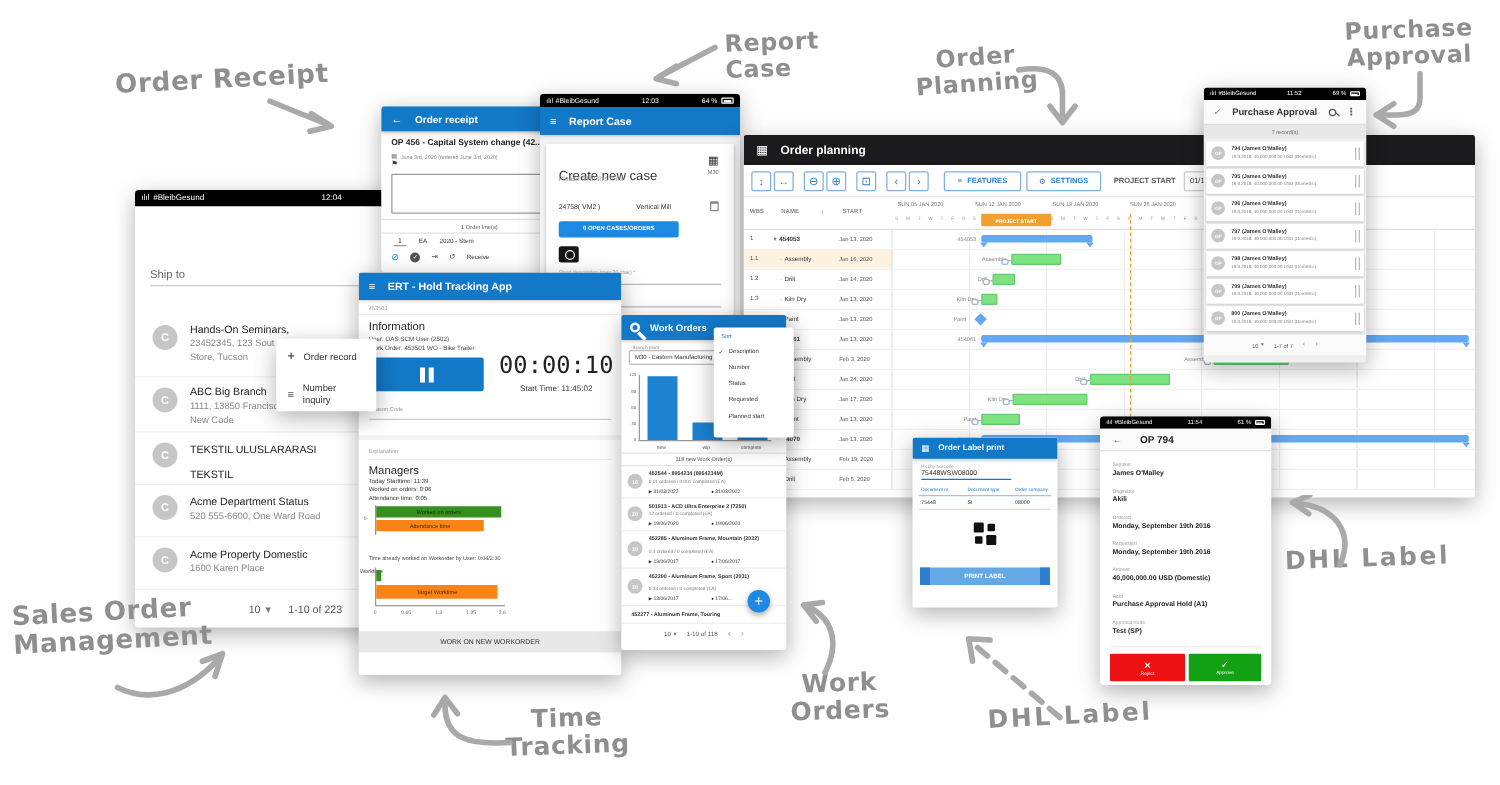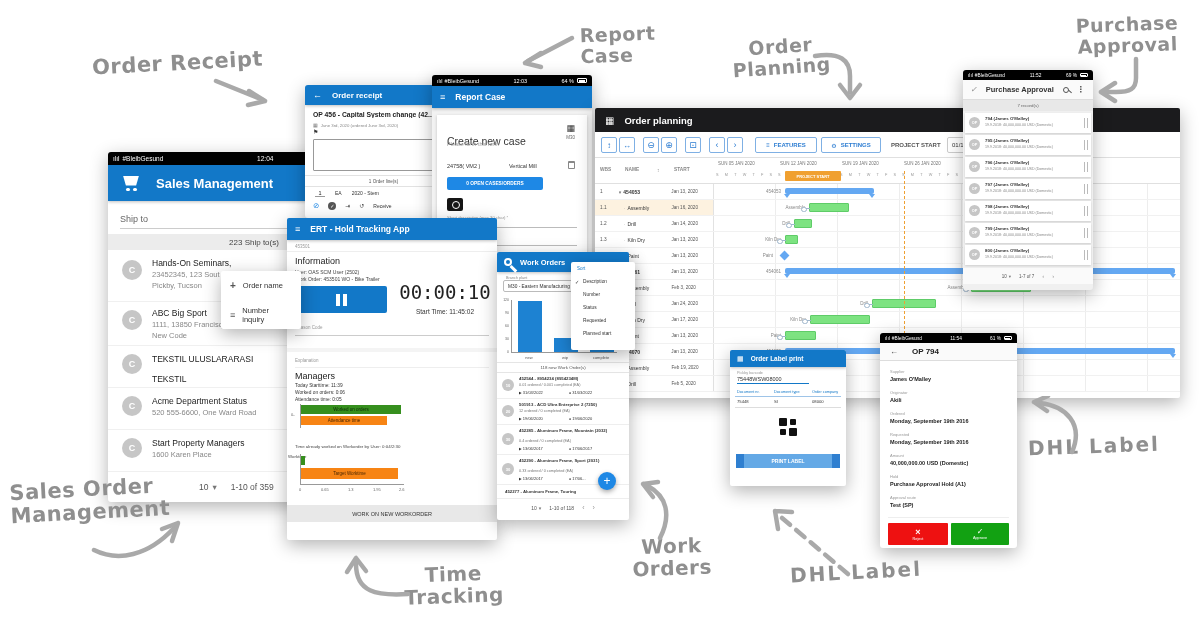--- a/index.html
+++ b/index.html
@@ -56,75 +56,67 @@
         <span>#BleibGesund</span>
       </span>
     <span>12:04</span>
     <span style="display:flex;align-items:center">
         <span>64 %</span>
         <span class="batt">
           <i></i>
         </span>
       </span>
   </div>
-  <div class="appbar" style="top:13px;height:36px;padding:0 14px;gap:16px">
-    <span style="position:relative;width:18px;height:17px">
-      <span style="position:absolute;left:1px;top:1px;width:16px;height:10px;background:#fff;clip-path:polygon(0 0,100% 0,82% 100%,18% 100%)"></span>
-      <span style="position:absolute;left:4px;top:13px;width:3.5px;height:3.5px;border-radius:50%;background:#fff;box-shadow:7px 0 0 #fff"></span>
-    </span>
-    <span style="font-size:13px;font-weight:700">Sales Management</span>
-  </div>
   <div class="abs" style="left:12px;top:62px;font-size:9px;color:#666">Ship to</div>
   <div class="abs" style="left:12px;right:12px;top:76px;border-bottom:1px solid #ccc"></div>
-  <div class="abs" style="left:0;right:0;top:82px;height:16px;background:#ececec;display:flex;align-items:center;justify-content:center;font-size:8px;color:#444">223 Ship to(s)</div>
 
   <div class="abs" style="left:0;right:0;top:100px;height:50px;border-bottom:1px solid #f0f0f0">
     <span class="av" style="position:absolute;left:14px;top:8px;width:20px;height:20px;font-size:9px">C</span>
     <div class="abs" style="left:44px;top:6px;font-size:8.5px;color:#222">Hands-On Seminars,</div>
     <div class="abs" style="left:44px;top:18px;font-size:7.5px;color:#888">23452345, 123 Sout</div>
-    <div class="abs" style="left:44px;top:29px;font-size:7.5px;color:#888">Pickby, Tucson</div>
+    <div class="abs" style="left:44px;top:29px;font-size:7.5px;color:#888">Store, Tucson</div>
   </div>
   <div class="abs" style="left:0;right:0;top:150px;height:44px;border-bottom:1px solid #f0f0f0">
     <span class="av" style="position:absolute;left:14px;top:8px;width:20px;height:20px;font-size:9px">C</span>
-    <div class="abs" style="left:44px;top:6px;font-size:8.5px;color:#222">ABC Big Sport</div>
+    <div class="abs" style="left:44px;top:6px;font-size:8.5px;color:#222">ABC Big Branch</div>
     <div class="abs" style="left:44px;top:18px;font-size:7.5px;color:#888">1111, 13850 Francisquito Ave.,</div>
     <div class="abs" style="left:44px;top:29px;font-size:7.5px;color:#888">New Code</div>
     <span class="abs" style="left:238px;top:12px;font-size:10px;color:#666;font-weight:700">⋮</span>
   </div>
   <div class="abs" style="left:0;right:0;top:194px;height:42px;border-bottom:1px solid #f0f0f0">
     <span class="av" style="position:absolute;left:14px;top:8px;width:20px;height:20px;font-size:9px">C</span>
     <div class="abs" style="left:44px;top:8px;font-size:8.5px;color:#222">TEKSTIL ULUSLARARASI</div>
     <div class="abs" style="left:44px;top:28px;font-size:8.5px;color:#222">TEKSTIL</div>
     <span class="abs" style="left:238px;top:12px;font-size:10px;color:#666;font-weight:700">⋮</span>
   </div>
   <div class="abs" style="left:0;right:0;top:236px;height:42px;border-bottom:1px solid #f0f0f0">
     <span class="av" style="position:absolute;left:14px;top:8px;width:20px;height:20px;font-size:9px">C</span>
     <div class="abs" style="left:44px;top:8px;font-size:8.5px;color:#222">Acme Department Status</div>
     <div class="abs" style="left:44px;top:20px;font-size:7.5px;color:#888">520 555-6600, One Ward Road</div>
     <span class="abs" style="left:238px;top:12px;font-size:10px;color:#666;font-weight:700">⋮</span>
   </div>
   <div class="abs" style="left:0;right:0;top:278px;height:42px;border-bottom:1px solid #f0f0f0">
     <span class="av" style="position:absolute;left:14px;top:8px;width:20px;height:20px;font-size:9px">C</span>
-    <div class="abs" style="left:44px;top:8px;font-size:8.5px;color:#222">Start Property Managers</div>
+    <div class="abs" style="left:44px;top:8px;font-size:8.5px;color:#222">Acme Property Domestic</div>
     <div class="abs" style="left:44px;top:20px;font-size:7.5px;color:#888">1600 Karen Place</div>
     <span class="abs" style="left:238px;top:12px;font-size:10px;color:#666;font-weight:700">⋮</span>
   </div>
   <div class="abs pag" style="left:0;right:0;top:320px;height:30px;gap:14px;font-size:8.5px">
     <span>10</span>
     <span style="margin-left:-10px;color:#777">▾</span>
-    <span>1-10 of 359</span>
+    <span>1-10 of 223</span>
     <span style="color:#999;font-size:11px">‹</span>
     <span style="color:#999;font-size:11px">›</span>
   </div>
 </div>
 
 <div class="card" style="left:221px;top:271px;width:80px;height:58px;z-index:40;border-radius:2px">
   <div class="abs" style="left:0;right:0;top:0;height:29px;display:flex;align-items:center;gap:7px;padding:0 9px">
     <span style="font-size:10px;color:#555;font-weight:700">+</span>
-    <span style="font-size:7.5px;color:#333">Order name</span>
+    <span style="font-size:7.5px;color:#333">Order record</span>
   </div>
   <div class="abs" style="left:0;right:0;top:29px;height:29px;display:flex;align-items:center;gap:7px;padding:0 9px">
     <span style="font-size:9px;color:#555;font-weight:700">≡</span>
     <span style="font-size:7.5px;color:#333">Number inquiry</span>
   </div>
 </div>
 
 <div class="card" style="left:305px;top:85px;width:157px;height:133px;z-index:11">
   <div class="appbar" style="top:0;height:20px;padding:0 8px;gap:10px">
     <span style="font-size:9px">←</span>

